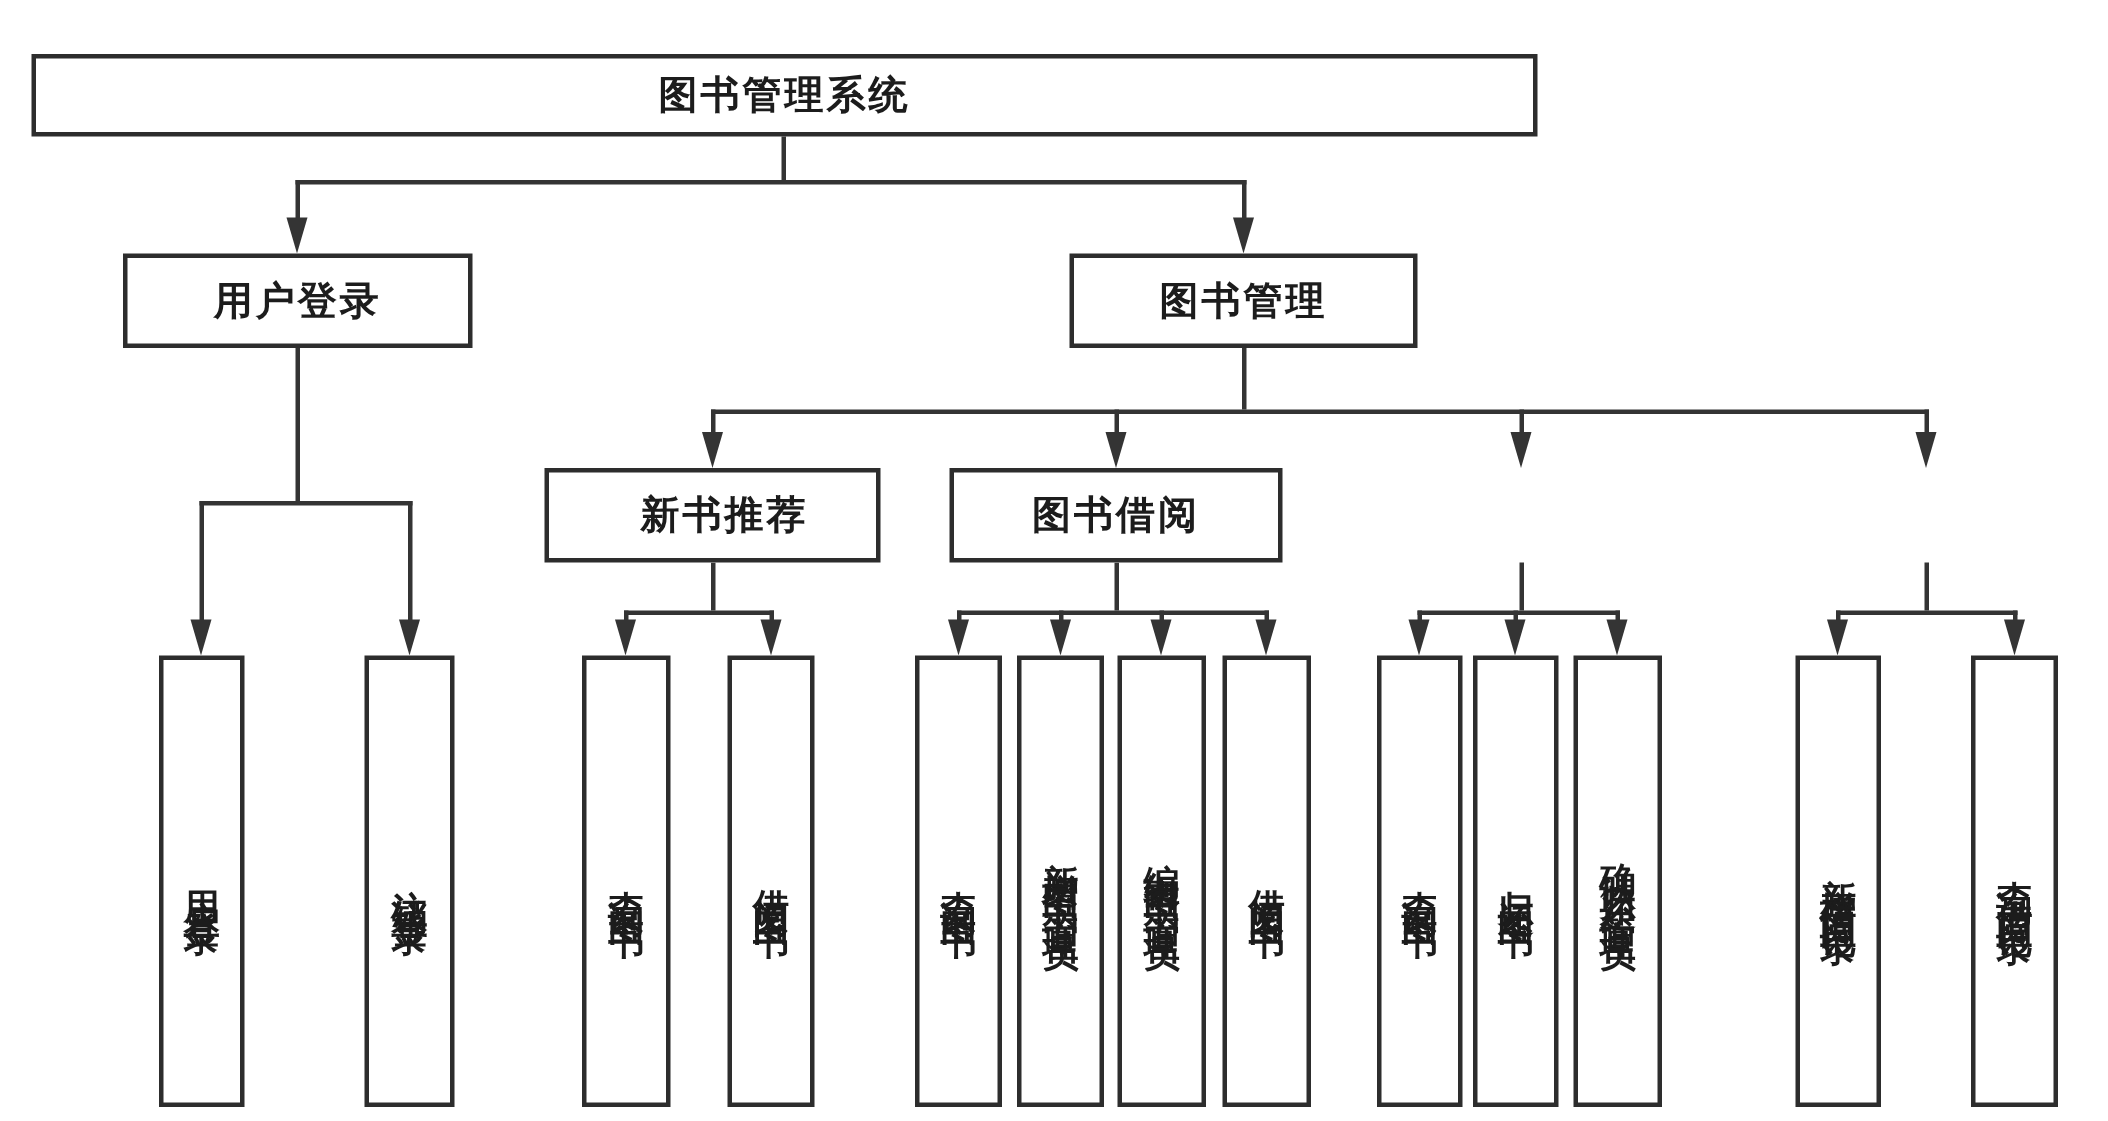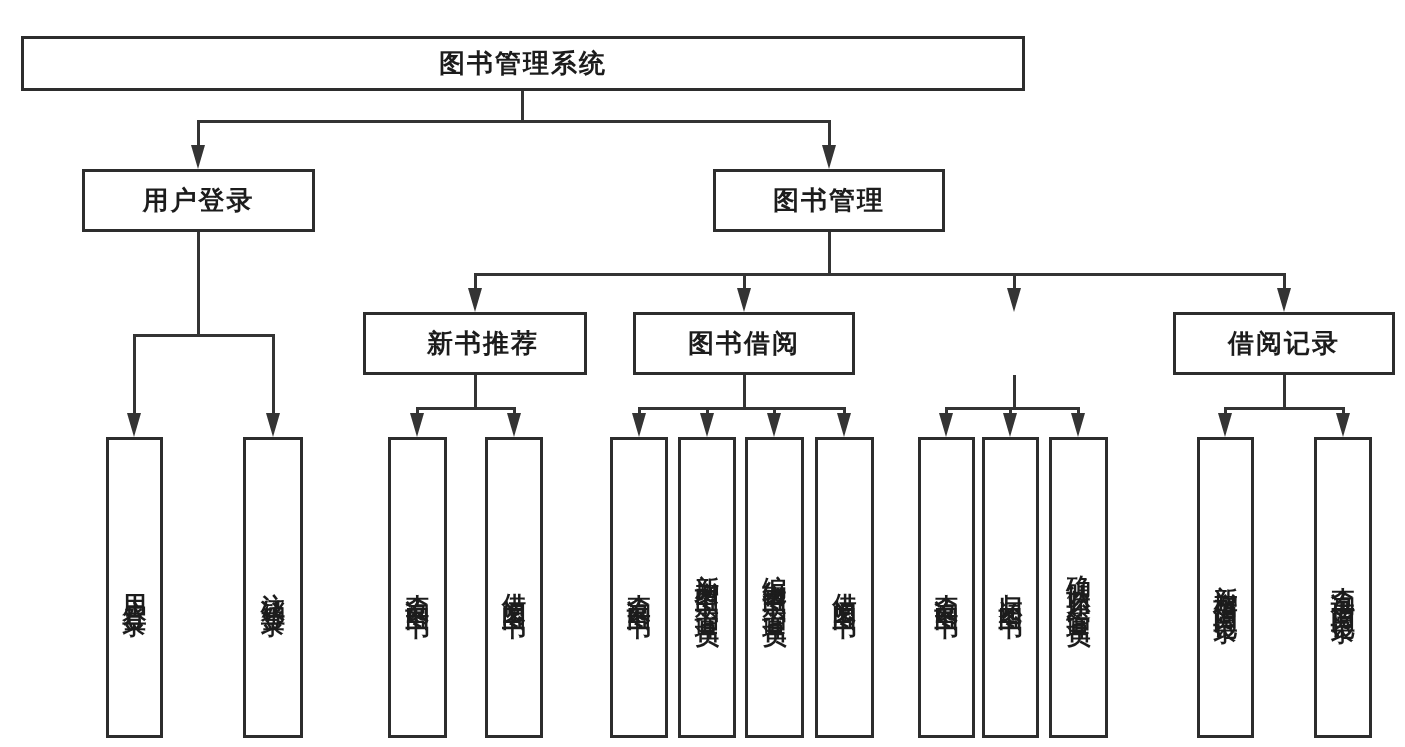--- a/index.html
+++ b/index.html
@@ -93,23 +93,20 @@
   <div class="arrow" style="left:1007px; top:288px;"></div>
   <div class="v-line" style="left:1283px; top:273px; height:19px;"></div>
   <div class="arrow" style="left:1277px; top:288px;"></div>
 
   <div class="node" style="left:363px; top:312px; width:224px; height:63px;padding-left:16px;">
     <span class="lbl">新书推荐</span>
   </div>
   <div class="node" style="left:633px; top:312px; width:222px; height:63px;">
     <span class="lbl">图书借阅</span>
   </div>
-  <div class="node" style="left:1173px; top:312px; width:222px; height:63px;">
-    <span class="lbl">借阅记录</span>
-  </div>
 
   <div class="v-line" style="left:474px; top:375px; height:32px;"></div>
   <div class="h-line" style="left:416px; top:407px; width:100px;"></div>
   <div class="v-line" style="left:416px; top:407px; height:10px;"></div>
   <div class="arrow" style="left:410px; top:413px;"></div>
   <div class="v-line" style="left:513px; top:407px; height:10px;"></div>
   <div class="arrow" style="left:507px; top:413px;"></div>
 
   <div class="v-line" style="left:743px; top:375px; height:32px;"></div>
   <div class="h-line" style="left:638px; top:407px; width:208px;"></div>

